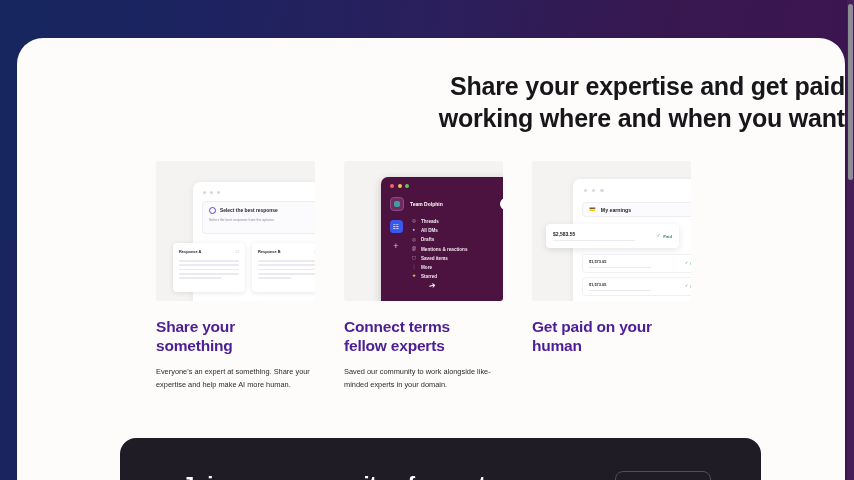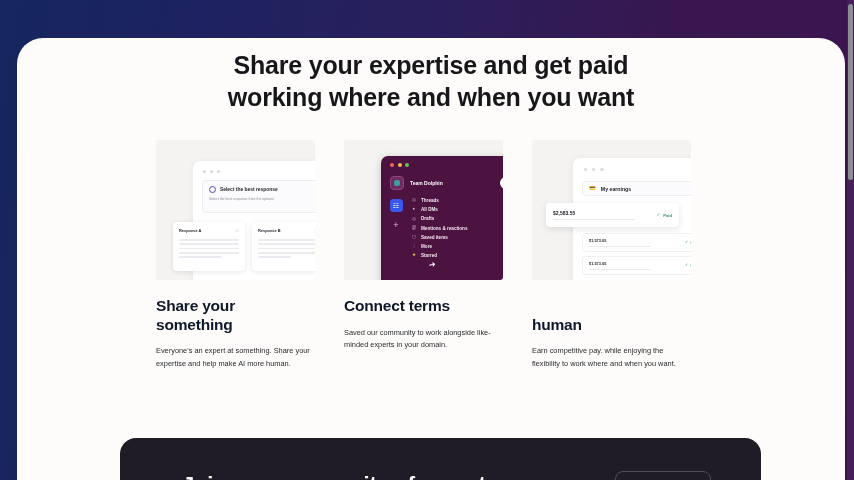--- a/index.html
+++ b/index.html
@@ -11,40 +11,40 @@
   }
 
   
   #page-card {
     position:absolute; left:17px; top:38px; width:828px; height:540px;
     background:#fdfcfa; border-radius:26px; overflow:hidden;
   }
 
   
   #hero {
-    text-align:center; padding-top:11px;
+    text-align:right; padding-top:32px;
   }
   #hero h1 {
     font-size:25px; line-height:1.28; font-weight:700; color:#17161a;
     letter-spacing:-0.2px;
   }
 
   
   #features {
     display:flex; gap:29px; padding:0 139px; margin-top:27px;
   }
   .feature { width:159px; }
 
   .feature-media {
     width:159px; height:140px; background:#f4f3f1; border-radius:3px;
     position:relative; overflow:hidden;
   }
   .feature-title {
     margin-top:17px; font-size:15.5px; line-height:1.2; font-weight:700;
-    color:#0f172a; letter-spacing:-0.2px;
+    color:#4c1d95; letter-spacing:-0.2px;
   }
   .feature-body {
     margin-top:11px; font-size:7.4px; line-height:1.68; color:#2a2a2e;
   }
 
   
   .m1-window {
     position:absolute; left:37px; top:21px; width:140px; height:125px;
     background:#fff; border-radius:7px 0 0 0;
     box-shadow:0 1px 6px rgba(20,20,40,.07);
@@ -300,20 +300,21 @@
                 <span class="m2-ic">★</span>
                 <span class="m2-lb">Starred</span>
               </div>
             </div>
           </div>
           <span class="m2-cursor">➔</span>
         </div>
       </div>
       <div class="feature-title">
         <span>Connect terms</span><br>
+        <span>fellow experts</span>
       </div>
       <div class="feature-body">Saved our community to work alongside like-minded experts in your domain.</div>
     </div>
 
     <div class="feature">
       <div class="feature-media">
         <div class="m3-window">
           <div class="m3-dots">
               <i></i>
               <i></i>
@@ -352,24 +353,23 @@
               <span class="m3-bar"></span>
             </div>
             <div class="m3-paid">
               <span class="tick">✓</span>
               <span class="txt">Paid</span>
             </div>
           </div>
         </div>
       </div>
       <div class="feature-title">
-        <br>
+        <span>Get paid on your</span><br>
         <span>human</span>
       </div>
-      <div class="feature-body">Earn competitive pay. while enjoying the flexibility to work where and when you want.</div>
     </div>
 
   </div>
 
   <div id="cta">
     <div id="cta-title">Join our community of experts</div>
     <div id="cta-button">Get started</div>
   </div>
 
 </div>

